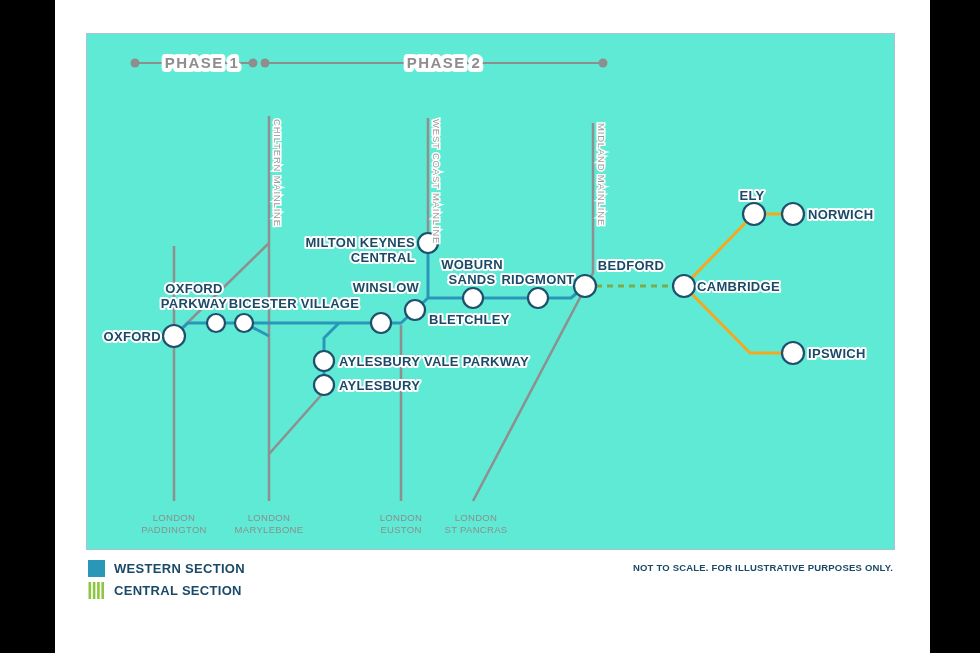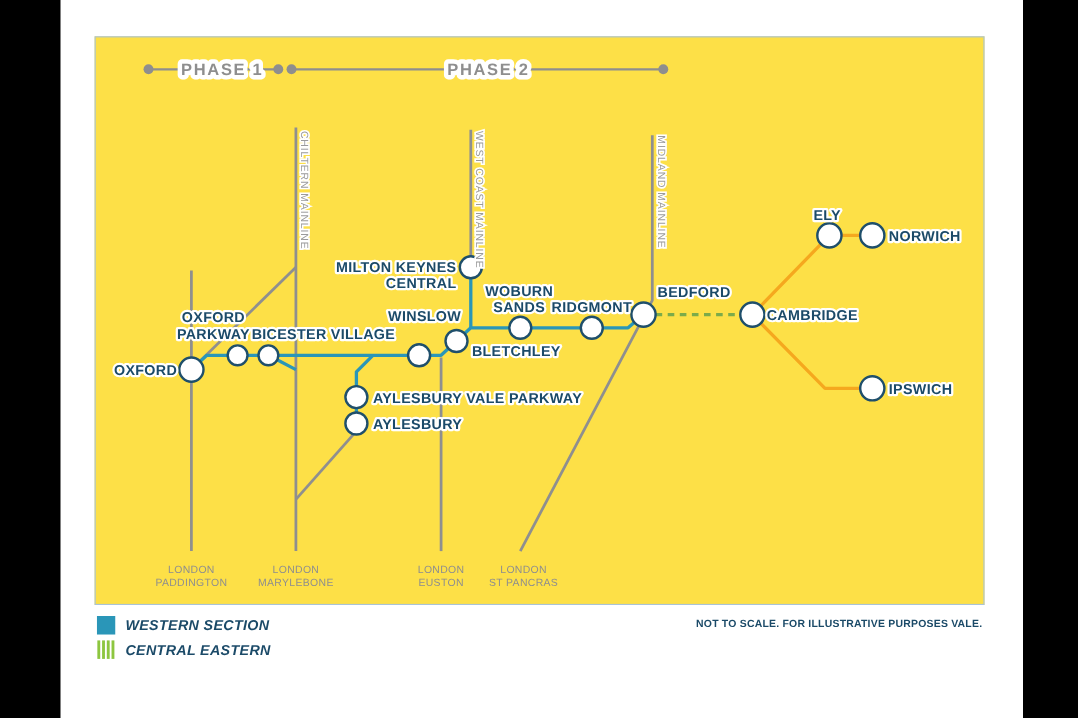--- a/index.html
+++ b/index.html
@@ -1,35 +1,35 @@
 <!DOCTYPE html>
 <html><head>
 <meta charset="utf-8">
 <style>
   html,body { margin:0; padding:0; background:#000; }
   .canvas { position:relative; width:980px; height:653px; background:#000; overflow:hidden;
             font-family:"Liberation Sans", sans-serif; }
   .content { position:absolute; left:55px; top:0; width:875px; height:653px; background:#ffffff; }
   .map-box { position:absolute; left:31px; top:33px; width:807px; height:515px;
-             border:1.5px solid #a9c3d6; background:#fde047; box-sizing:content-box; }
+             border:1.5px solid #a9c3d6; background:#5eead4; box-sizing:content-box; }
   .map-box svg { display:block; }
 
   
   text { font-family:"Liberation Sans", sans-serif; }
   .stn   { font-size:13px; font-weight:bold; letter-spacing:0.3px;
            paint-order:stroke; stroke:#ffffff; stroke-width:4px; stroke-linejoin:round; }
   .phase-label { font-size:15px; font-weight:bold; letter-spacing:1.5px;
            paint-order:stroke; stroke:#ffffff; stroke-width:8px; stroke-linejoin:round; }
   .mainline-label { font-size:9.5px; letter-spacing:0.8px;
            paint-order:stroke; stroke:#ffffff; stroke-width:3px; }
   .terminal-label { font-size:9.5px; letter-spacing:0.3px; text-anchor:middle; }
 
   
   .legend { position:absolute; left:33px; top:560px; }
-  .legend-row { display:flex; align-items:center; height:17px; margin-bottom:5px;font-style:italic; }
+  .legend-row { display:flex; align-items:center; height:17px; margin-bottom:5px; }
   .legend-row svg { display:block; margin-right:9px; }
   .legend-label { color:#1b4a68; font-size:13px; font-weight:bold; letter-spacing:0.3px; }
 
   .disclaimer { position:absolute; top:562px; right:37px; color:#1b4a68;
                 font-size:9.5px; font-weight:bold; letter-spacing:0.2px; }
 </style>
 </head>
 <body>
 
 <div class="canvas">
@@ -144,20 +144,20 @@
       </div>
       <div class="legend-row">
         <svg width="17" height="17">
           <g fill="#8dc63f">
             <rect x="0.5" width="2.6" height="17"></rect>
             <rect x="4.8" width="2.6" height="17"></rect>
             <rect x="9.1" width="2.6" height="17"></rect>
             <rect x="13.4" width="2.6" height="17"></rect>
           </g>
         </svg>
-        <span class="legend-label">CENTRAL EASTERN</span>
+        <span class="legend-label">CENTRAL SECTION</span>
       </div>
     </div>
 
-    <div class="disclaimer">NOT TO SCALE. FOR ILLUSTRATIVE PURPOSES VALE.</div>
+    <div class="disclaimer">NOT TO SCALE. FOR ILLUSTRATIVE PURPOSES ONLY.</div>
 
   </div>
 </div>
 
 </body></html>

